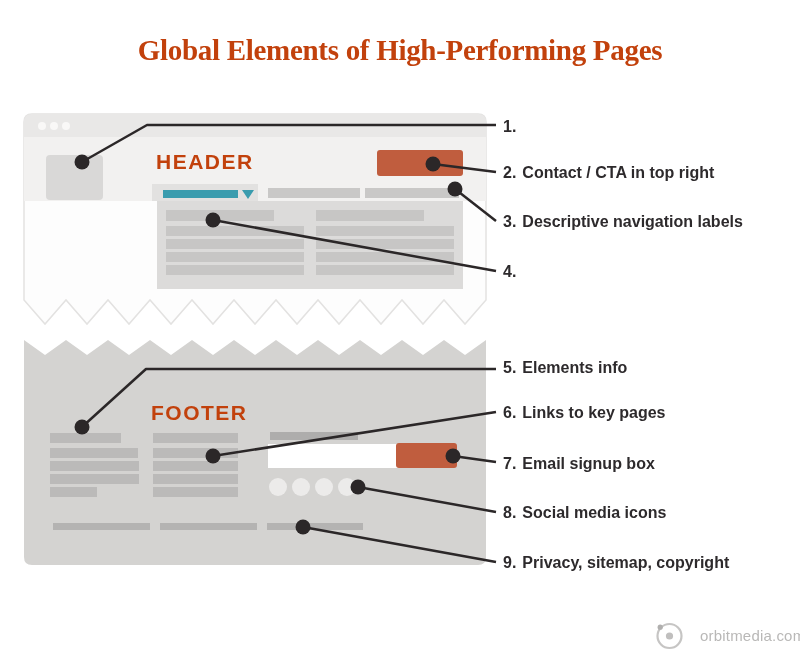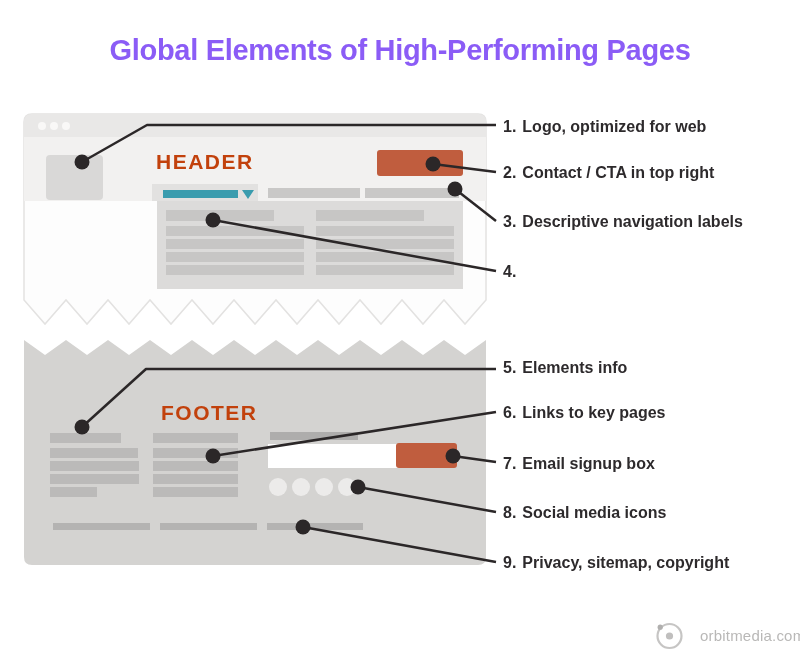--- a/index.html
+++ b/index.html
@@ -3,29 +3,29 @@
 <meta charset="utf-8">
 <style>
   html,body{margin:0;padding:0;background:#ffffff;}
   .canvas{
     position:relative;width:800px;height:669px;background:#ffffff;overflow:hidden;
     font-family:"Liberation Sans",sans-serif;color:#2d2a2c;
   }
   .page-title{
     position:absolute;left:0;top:33px;width:800px;margin:0;
     text-align:center;font-size:29px;line-height:34px;font-weight:bold;
-    letter-spacing:-0.3px;color:#8b5cf6;z-index:3;
+    letter-spacing:-0.3px;color:#c2410c;z-index:3;font-family:Liberation Serif, serif;
   }
   .diagram-svg{position:absolute;left:0;top:0;z-index:1;}
   .section-label{
     position:absolute;z-index:3;font-weight:bold;color:#c2410c;
     font-size:21px;letter-spacing:1.5px;line-height:21px;
   }
   .header-label{left:156px;top:151px;}
-  .footer-label{left:151px;top:402px;margin-left:10px;}
+  .footer-label{left:151px;top:402px;}
   .annotation{
     position:absolute;left:503px;width:294px;z-index:3;display:flex;gap:6px;
     font-size:16px;line-height:22px;font-weight:bold;color:#2d2a2c;
   }
   .annotation .num{flex:0 0 auto;}
   .annotation .txt{}
   .annotation .txt.wrap{max-width:200px;}
   .brand{
     position:absolute;left:654px;top:620px;z-index:3;display:flex;align-items:center;gap:15px;
   }
@@ -122,21 +122,20 @@
       <circle cx="358" cy="487" r="7.5"></circle>
       <circle cx="303" cy="527" r="7.5"></circle>
     </g>
   </svg>
 
   <div class="section-label header-label">HEADER</div>
   <div class="section-label footer-label">FOOTER</div>
 
   <div class="annotation" style="top:116px">
     <span class="num">1.</span>
-    <span class="txt">Logo, optimized for web</span>
   </div>
   <div class="annotation" style="top:162px">
     <span class="num">2.</span>
     <span class="txt">Contact / CTA in top right</span>
   </div>
   <div class="annotation" style="top:211px">
     <span class="num">3.</span>
     <span class="txt">Descriptive navigation labels</span>
   </div>
   <div class="annotation" style="top:261px">

